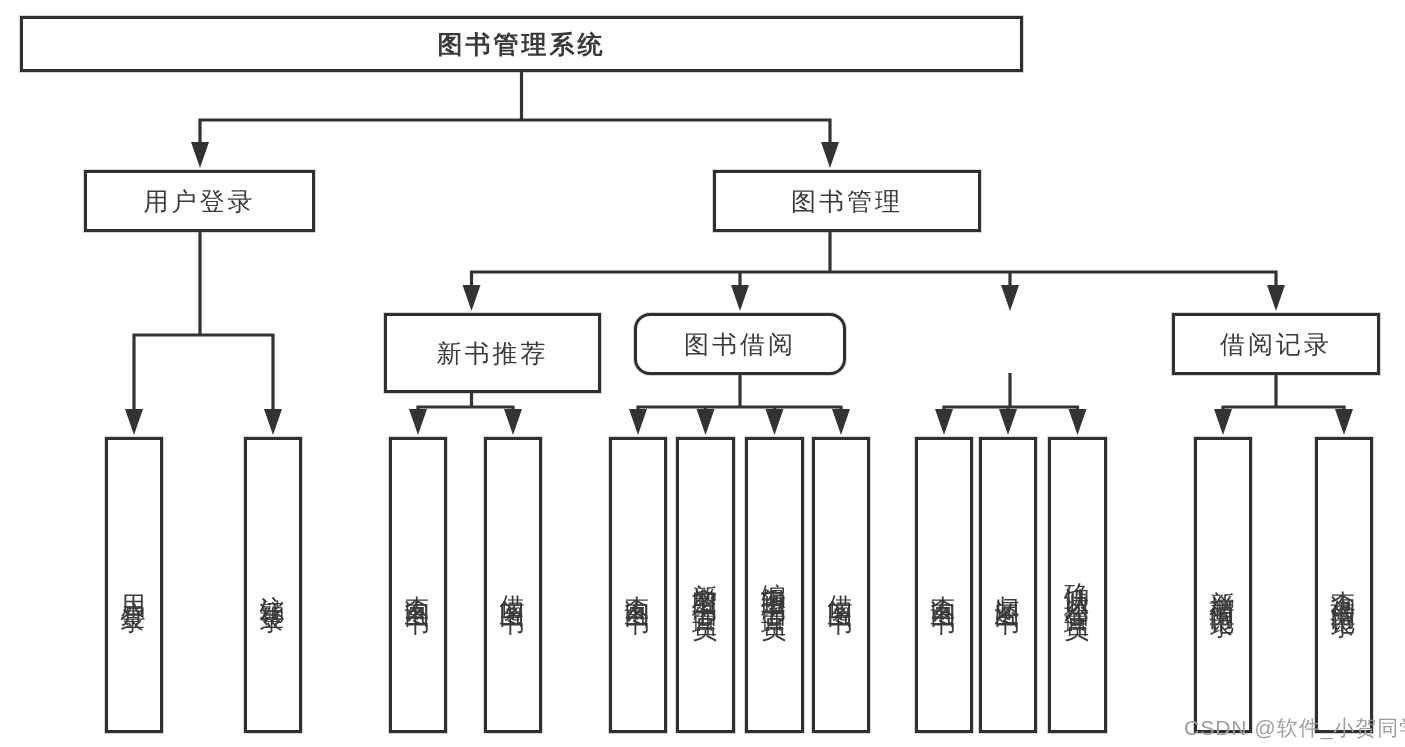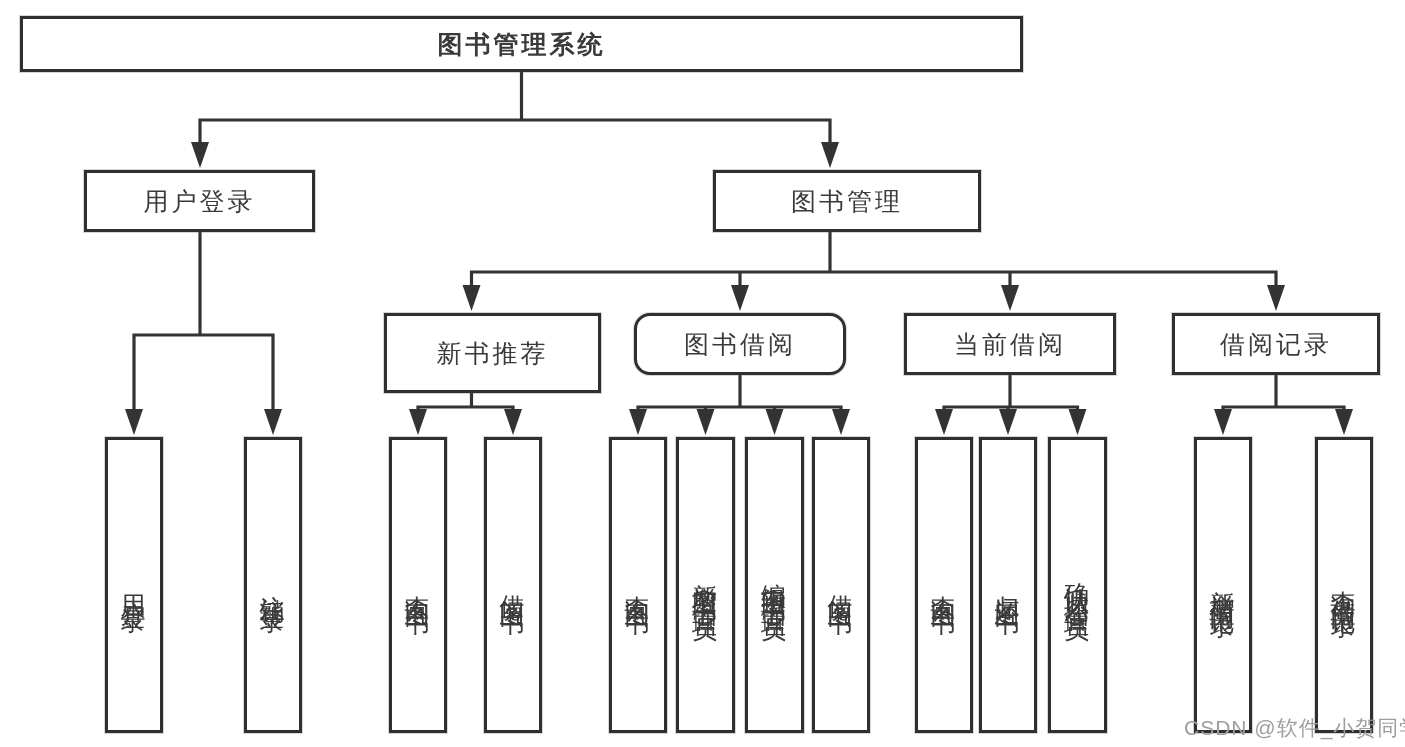--- a/index.html
+++ b/index.html
@@ -122,23 +122,20 @@
   <div class="box h" style="left:713px; top:170px; width:268px; height:62px;">
     <span>图书管理</span>
   </div>
 
   <div class="box h" style="left:363px; top:313px; width:217px; height:80px;margin-left:21px;">
     <span>新书推荐</span>
   </div>
   <div class="box h" style="left:634px; top:313px; width:212px; height:62px;border-radius:16px;">
     <span>图书借阅</span>
   </div>
-  <div class="box h" style="left:904px; top:313px; width:212px; height:62px;">
-    <span>当前借阅</span>
-  </div>
   <div class="box h" style="left:1172px; top:313px; width:208px; height:62px;justify-content:center;">
     <span>借阅记录</span>
   </div>
 
   <div class="box v" style="left:105px; top:437px; width:58px; height:296px;">
     <span>用户登录</span>
   </div>
   <div class="box v" style="left:244px; top:437px; width:58px; height:296px;">
     <span>注销登录</span>
   </div>

